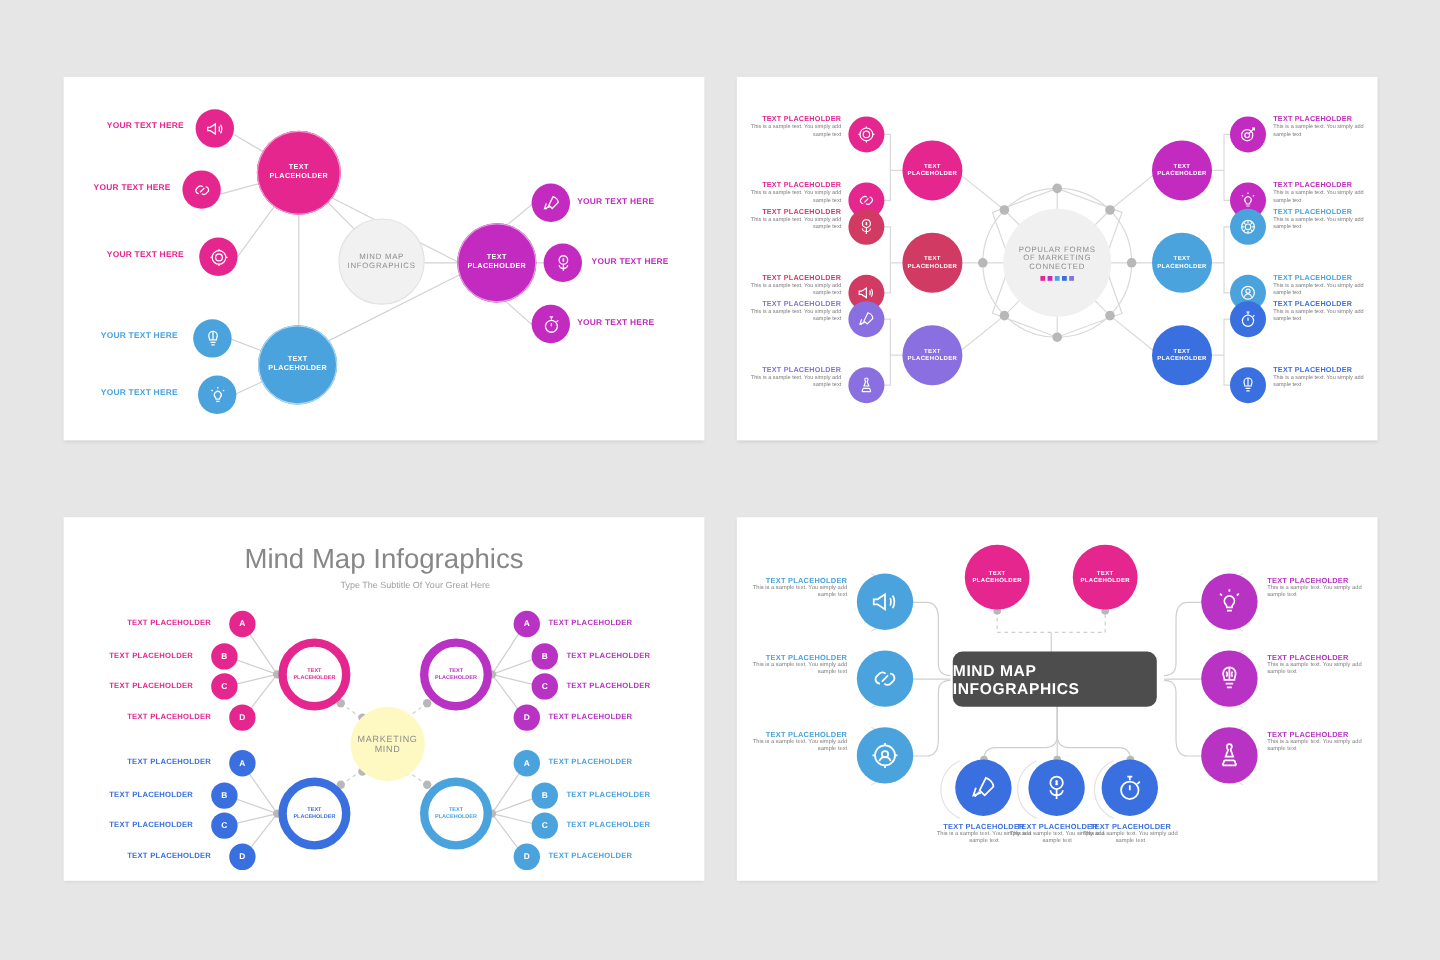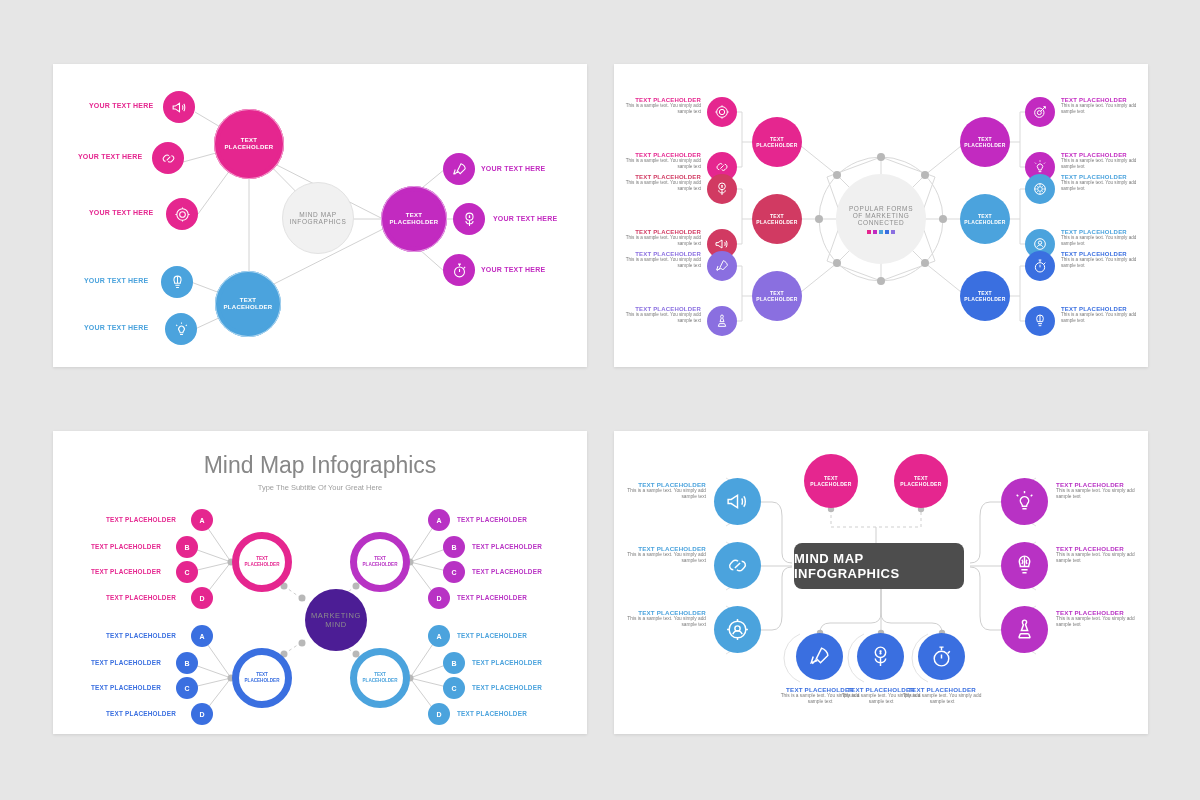--- a/index.html
+++ b/index.html
@@ -373,21 +373,21 @@
       </svg>
   </div>
   <div class="blk" style="left:447px;top:242px;width:82px;text-align:left;">
     <div class="hd" style="color:#3a6fe0;font-size:6px;">TEXT PLACEHOLDER</div>
     <div class="bd" style="font-size:4.6px;">This is a sample text. You simply add sample text</div>
   </div>
 </div>
 
 <div class="slide" id="slide3">
   <div class="title3" style="top:21px;font-size:23px;">Mind Map Infographics</div>
-  <div class="title3" style="top:52px;font-size:7.5px;color:#9e9e9e;">Type The Subtitle Of Your Great Here</div>
+  <div class="title3" style="top:52px;font-size:7.5px;color:#9e9e9e;padding-left:26px;">Type The Subtitle Of Your Great Here</div>
 
   <svg class="layer">
     <g stroke="#cfcfcf" stroke-width="1" fill="none">
 
       <line x1="150" y1="90" x2="178" y2="131"></line>
         <line x1="136" y1="116" x2="178" y2="131"></line>
       <line x1="136" y1="141" x2="178" y2="131"></line>
         <line x1="150" y1="167" x2="178" y2="131"></line>
 
       <line x1="384" y1="90" x2="357" y2="131"></line>
@@ -421,21 +421,21 @@
         <circle cx="303" cy="155" r="3.5"></circle>
       <circle cx="231" cy="223" r="3.5"></circle>
         <circle cx="303" cy="223" r="3.5"></circle>
       <circle cx="249" cy="167" r="3.5"></circle>
         <circle cx="285" cy="167" r="3.5"></circle>
       <circle cx="249" cy="212" r="3.5"></circle>
         <circle cx="285" cy="212" r="3.5"></circle>
     </g>
   </svg>
 
-  <div class="hub node" style="left:252px;top:158px;width:62px;height:62px;font-size:7.5px;color:#8d8d8d;border:none;background:#4c1d95;">
+  <div class="hub node" style="left:239px;top:158px;width:62px;height:62px;font-size:7.5px;color:#8d8d8d;border:none;background:#fef9c3;">
     <div>MARKETING</div>
     <div>MIND</div>
   </div>
 
   <div class="ringcirc node" style="left:179px;top:101px;width:60px;height:60px;border:7px solid #e5268f;font-size:4.6px;color:#e5268f;">
     <div style="font-weight:bold">TEXT</div>
     <div style="font-weight:bold">PLACEHOLDER</div>
   </div>
   <div class="badge node" style="left:138px;top:78px;width:22px;height:22px;background:#e5268f;font-size:7px;">
       <span>A</span>

